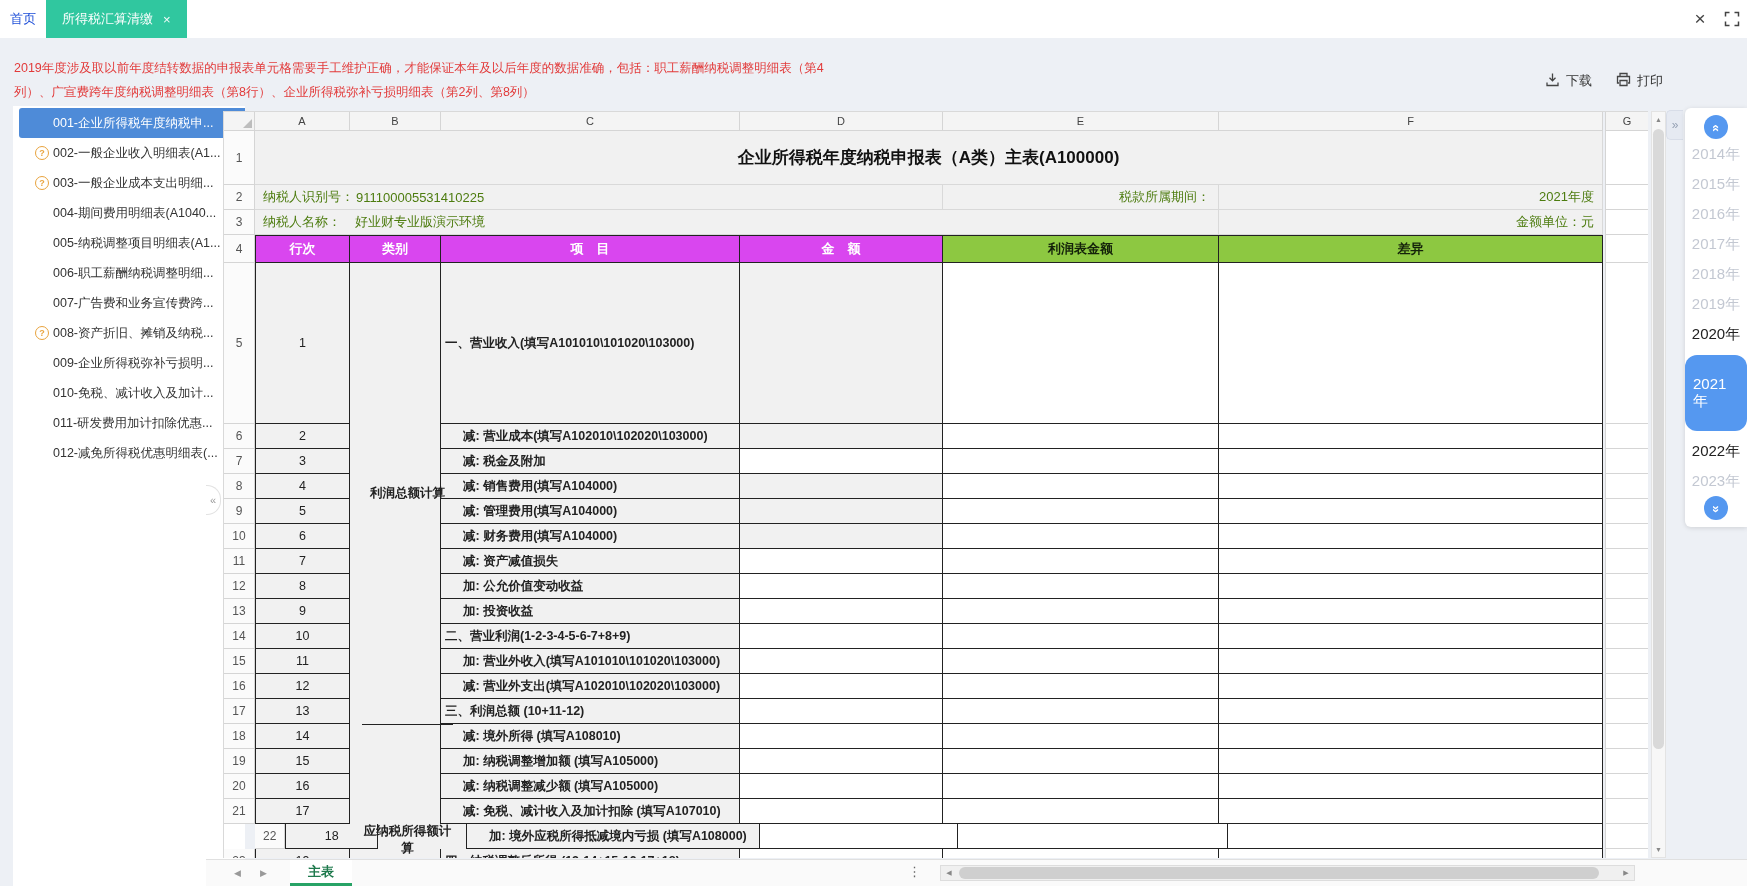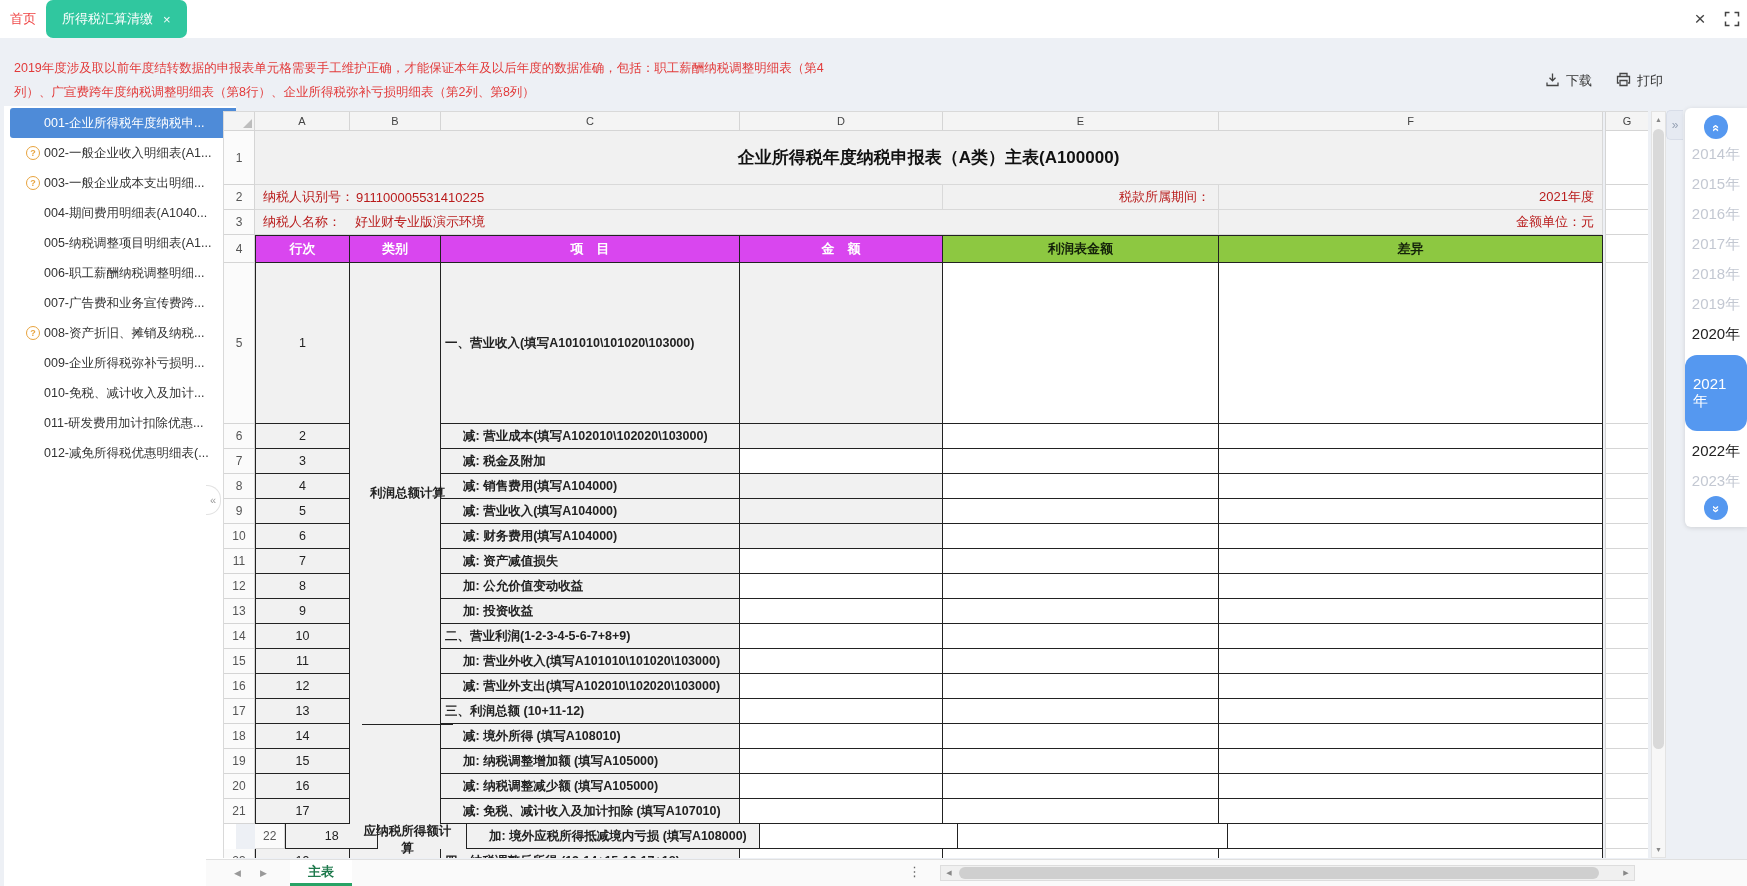--- a/index.html
+++ b/index.html
@@ -1,52 +1,52 @@
 <!DOCTYPE html>
 <html><head>
 <meta charset="utf-8">
 <style>
   html,body{margin:0;padding:0;}
   body{font-family:"Liberation Sans",sans-serif;}
   .app{position:relative;width:1747px;height:886px;background:#edf0f5;overflow:hidden;}
 
   
   .tabbar{position:absolute;left:0;top:0;width:1747px;height:38px;background:#fff;}
-  .tab-home{position:absolute;left:0;top:0;width:46px;height:38px;display:flex;align-items:center;justify-content:center;font-size:13px;color:#ef4444;cursor:pointer;}
-  .tab-active{position:absolute;left:46px;top:0;height:38px;background:#30c79f;color:#fff;font-size:13px;display:flex;align-items:center;padding:0 16px;gap:10px;cursor:pointer;border-radius:7px;}
+  .tab-home{position:absolute;left:0;top:0;width:46px;height:38px;display:flex;align-items:center;justify-content:center;font-size:13px;color:#1d4ed8;cursor:pointer;}
+  .tab-active{position:absolute;left:46px;top:0;height:38px;background:#30c79f;color:#fff;font-size:13px;display:flex;align-items:center;padding:0 16px;gap:10px;cursor:pointer;}
   .tab-close{font-size:13px;opacity:.95;}
   .win-btn{position:absolute;top:0;width:28px;height:38px;display:flex;align-items:center;justify-content:center;color:#444;cursor:pointer;background:#fff;}
   .win-close{left:1686px;font-size:19px;}
   .win-fs{left:1718px;}
 
   
   .notice{position:absolute;left:14px;top:56px;width:815px;font-size:12.5px;line-height:24px;color:#e23a3a;}
   .action-btn{position:absolute;top:70px;height:22px;display:flex;align-items:center;gap:6px;font-size:13px;color:#333;cursor:pointer;}
   .act-download{left:1545px;}
   .act-print{left:1616px;}
 
   
-  .sidebar{position:absolute;left:4px;top:106px;width:232px;height:780px;background:#fff;}
+  .sidebar{position:absolute;left:13px;top:106px;width:232px;height:780px;background:#fff;}
   #sidebar-list{padding-top:2px;}
   .side-item{height:30px;display:flex;align-items:center;font-size:12.5px;color:#333;padding-left:40px;position:relative;cursor:pointer;white-space:nowrap;overflow:hidden;}
   .side-item.selected{background:#4e8bd8;color:#fff;margin-left:6px;padding-left:34px;border-radius:3px 0 0 3px;}
   .help-ic{position:absolute;left:22px;top:8px;width:12px;height:12px;border:1px solid #e8a33d;color:#e8a33d;border-radius:50%;font-size:9px;line-height:12px;text-align:center;font-weight:bold;}
   .collapse-left{position:absolute;left:206px;top:485px;width:14px;height:28px;background:#fff;border:1px solid #e2e2e2;border-left:none;border-radius:0 14px 14px 0;display:flex;align-items:center;justify-content:center;color:#999;font-size:11px;cursor:pointer;}
 
   
   .grid{position:absolute;left:223px;top:111px;width:1425px;height:747px;overflow:hidden;border-left:1px solid #d9d9d9;border-top:1px solid #d9d9d9;box-sizing:border-box;}
   .grid *{box-sizing:border-box;}
   .colhdr{position:absolute;top:0;left:0;height:19px;display:flex;}
   .colhdr .hcell{background:#f4f4f4;border-right:1px solid #d5d5d5;border-bottom:1px solid #d5d5d5;font-size:11px;color:#444;display:flex;align-items:center;justify-content:center;}
   .corner{position:relative;}
   .corner:after{content:"";position:absolute;right:2px;bottom:2px;width:0;height:0;border-bottom:9px solid #bdbdbd;border-left:9px solid transparent;}
   .w-no{width:31px;}.w-a{width:95px;}.w-b{width:91px;}.w-c{width:299px;}.w-d{width:203px;}.w-e{width:276px;}.w-f{width:384px;}
 
   .xrow{position:absolute;left:0;display:flex;}
-  .lcell{background:#f1f1f1;border-right:1px solid #d9d9d9;border-bottom:1px solid #d9d9d9;display:flex;align-items:center;font-size:13px;color:#b91c1c;}
+  .lcell{background:#f1f1f1;border-right:1px solid #d9d9d9;border-bottom:1px solid #d9d9d9;display:flex;align-items:center;font-size:13px;color:#4d7c0f;}
   .numc{background:#fbfbfb;border-right:1px solid #d5d5d5;border-bottom:1px solid #d5d5d5;display:flex;align-items:center;justify-content:center;font-size:12px;color:#555;}
   .row-title{top:19px;height:54px;}
   .row-title .titlecell{width:1348px;justify-content:center;font-weight:bold;font-size:17px;color:#111;}
   .row-info1{top:73px;height:25px;}
   .row-info2{top:98px;height:25px;}
   .id-merged{width:688px;padding-left:8px;gap:2px;}
   .name-merged{width:964px;padding-left:8px;gap:14px;}
   .ralign{justify-content:flex-end;padding-right:8px;}
 
   .row-head{top:123px;height:28px;}
@@ -264,21 +264,21 @@
           <div class="c b"></div>
           <div class="c cc indent">减: 销售费用(填写A104000)</div>
           <div class="c d"></div>
           <div class="c e"></div>
           <div class="c f"></div>
         </div>
         <div class="srow" style="height: 25px;">
           <div class="c no">9</div>
           <div class="c a">5</div>
           <div class="c b"></div>
-          <div class="c cc indent">减: 营业收入(填写A104000)</div>
+          <div class="c cc indent">减: 管理费用(填写A104000)</div>
           <div class="c d"></div>
           <div class="c e"></div>
           <div class="c f"></div>
         </div>
         <div class="srow" style="height: 25px;">
           <div class="c no">10</div>
           <div class="c a">6</div>
           <div class="c b"></div>
           <div class="c cc indent">减: 财务费用(填写A104000)</div>
           <div class="c d"></div>

